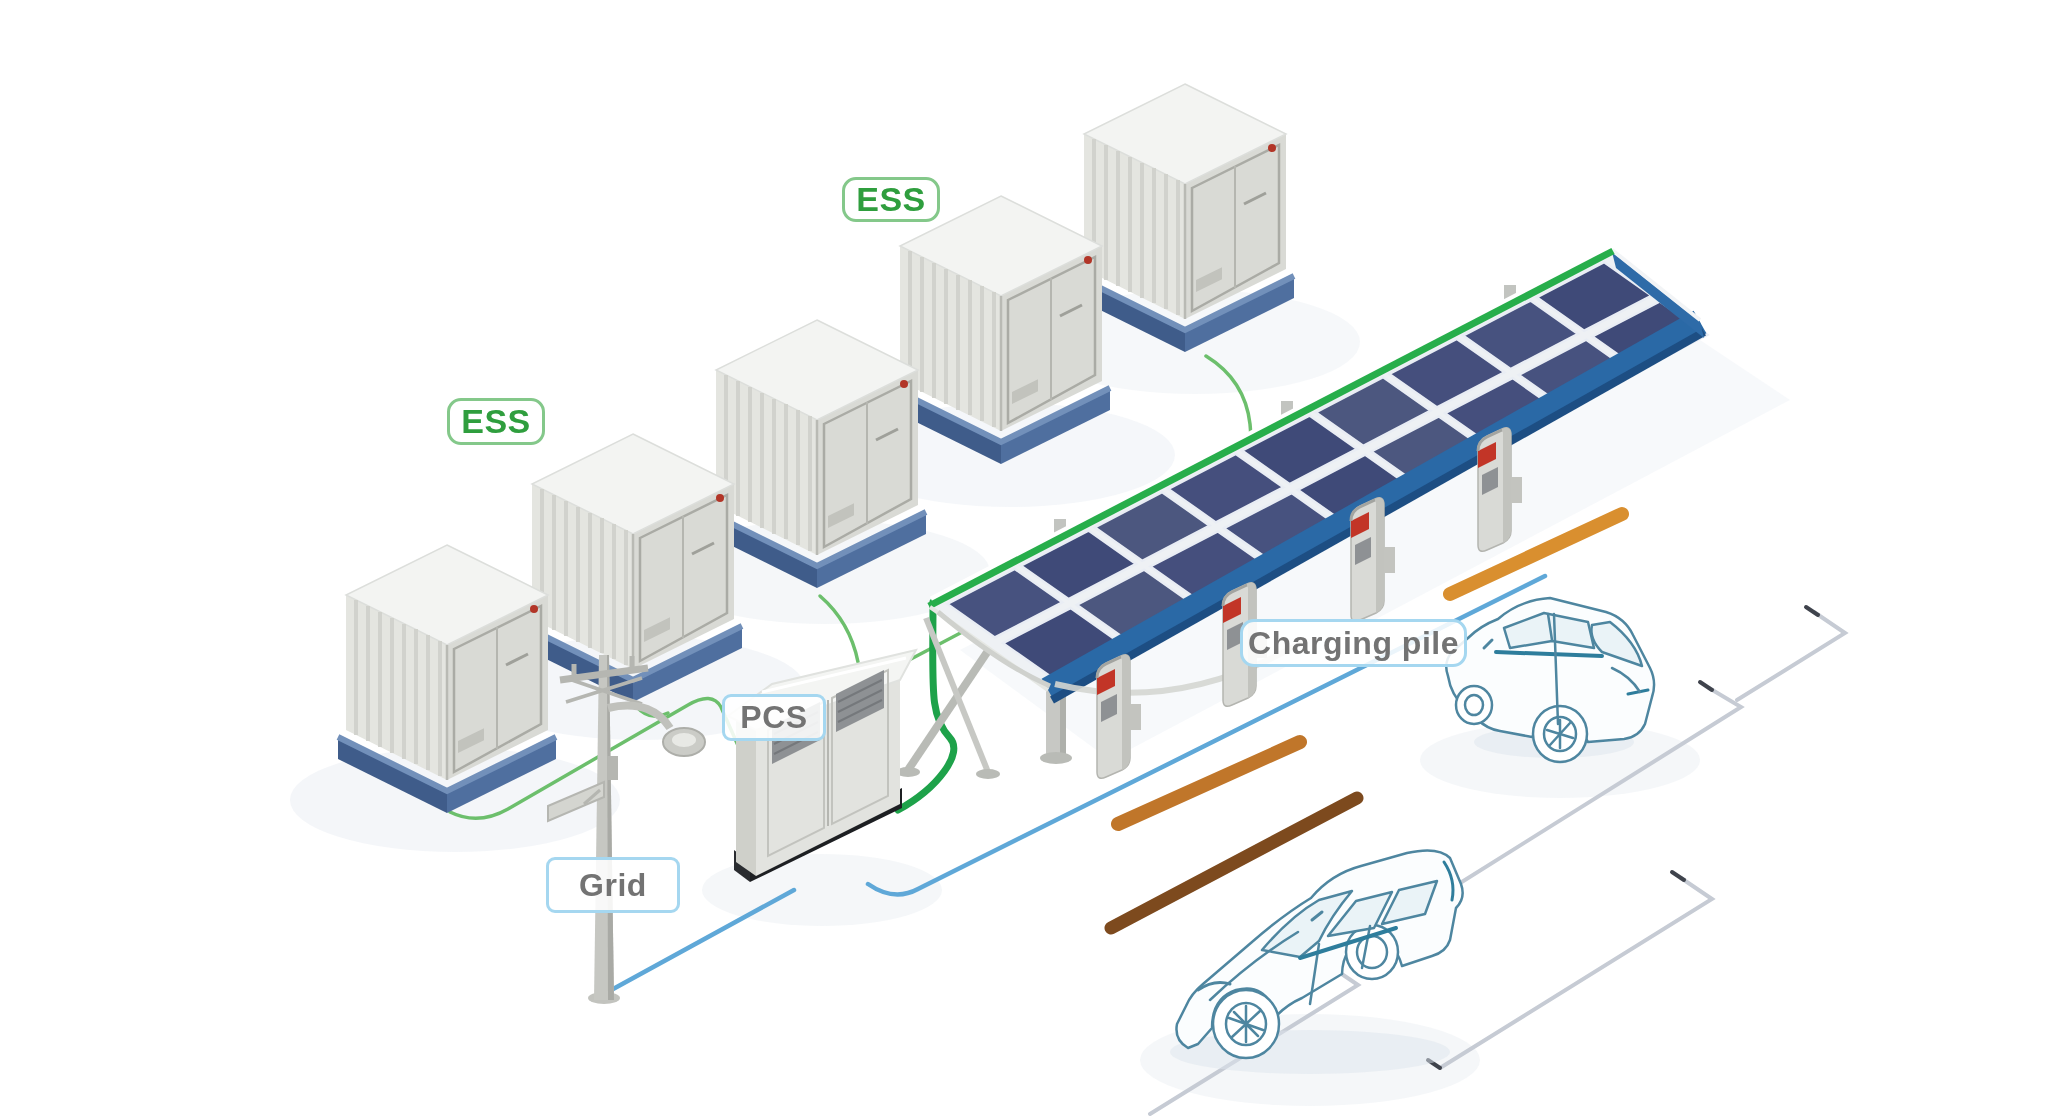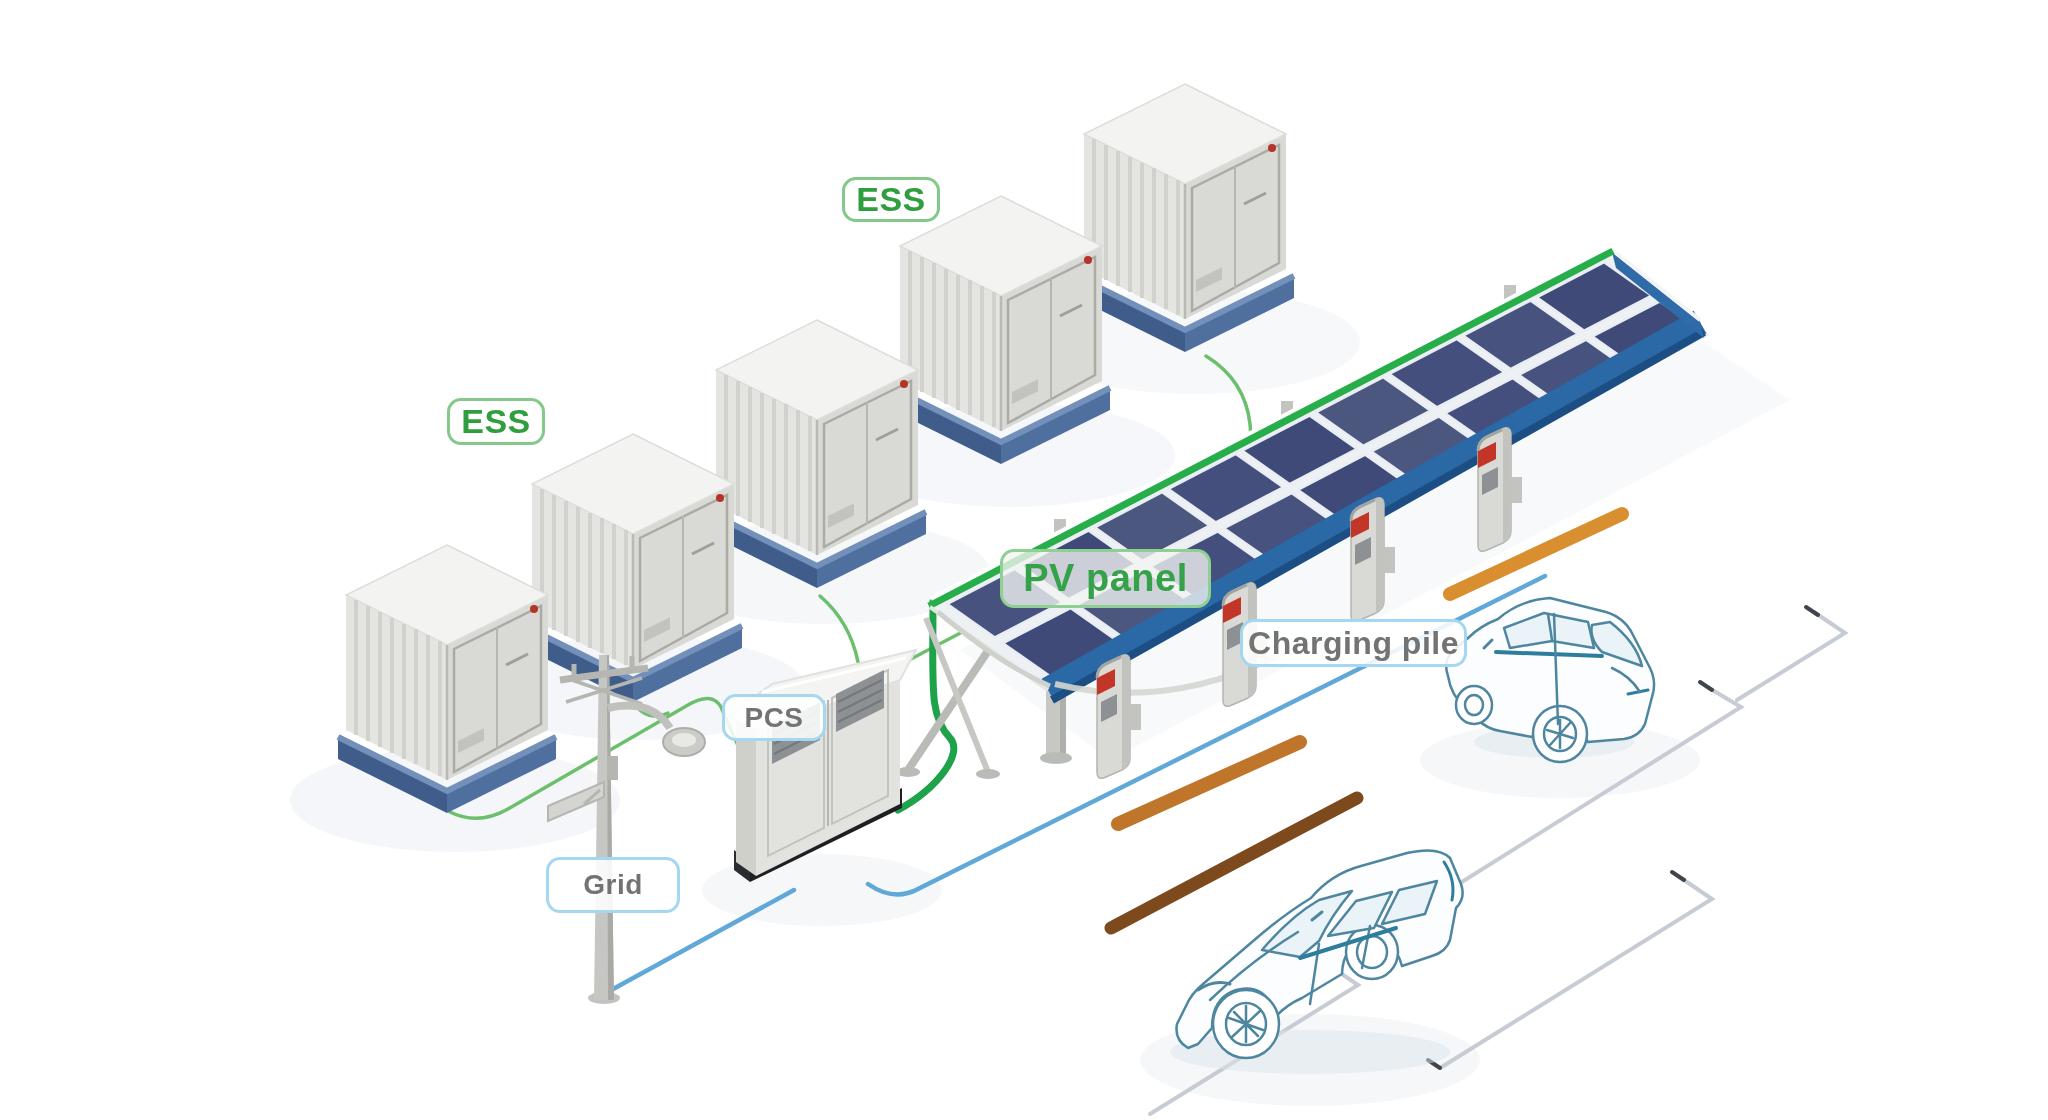--- a/index.html
+++ b/index.html
@@ -4,21 +4,21 @@
 <style>
   html,body{margin:0;padding:0;background:#ffffff;}
   .stage{position:relative;width:2048px;height:1120px;background:#ffffff;overflow:hidden;
          font-family:"Liberation Sans", sans-serif;}
   .scene-svg{position:absolute;left:0;top:0;}
   .callout{position:absolute;display:flex;align-items:center;justify-content:center;
            border-radius:14px;font-weight:bold;letter-spacing:0.5px;box-sizing:border-box;text-align:center;}
   .callout.green{color:#2f9e3e;border:3px solid #84c88a;background:rgba(255,255,255,0.93);}
   .callout.green-frost{color:#35a24a;border:3px solid #8ecf92;background:rgba(243,245,242,0.78);}
   .callout.blue{color:#737373;border:3px solid #a5d7f0;background:rgba(255,255,255,0.88);}
-  .fs34{font-size:34px;} .fs36{font-size:28px;} .fs38{font-size:38px;} .fs32{font-size:32px;}
+  .fs34{font-size:34px;} .fs36{font-size:32px;border-radius:9px;} .fs38{font-size:38px;} .fs32{font-size:32px;}
 </style>
 </head>
 <body>
 
 <div class="stage">
 
 <svg class="scene-svg" width="2048" height="1120" viewBox="0 0 2048 1120">
 
   <g fill="#e3e8ef">
     <ellipse cx="455" cy="800" rx="165" ry="52" opacity="0.40"></ellipse>
@@ -271,21 +271,20 @@
     <path d="M 1300 958 L 1396 928" stroke="#2e7d9c" stroke-width="4"></path>
     <path d="M 1322 912 L 1312 920" stroke-width="3"></path>
     <path d="M 1444 862 Q 1456 880 1452 900" stroke="#2e7d9c" stroke-width="3"></path>
   </g>
 </svg>
 
 <div class="callout green fs34" style="left:842px; top:177px;  width:98px;  height:45px;">ESS</div>
 
 <div class="callout green fs34" style="left:447px; top:398px;  width:98px;  height:47px;">ESS</div>
 
-<div class="callout green-frost fs38" style="left:1000px; top:549px; width:211px; height:59px;">PV panel</div>
 
 <div class="callout blue fs32" style="left:1240px; top:619px; width:227px; height:48px;">Charging pile</div>
 
 <div class="callout blue fs36" style="left:722px; top:694px;  width:104px; height:47px;">PCS</div>
 
 <div class="callout blue fs36" style="left:546px; top:857px;  width:134px; height:56px;">Grid</div>
 
 </div>
 
 </body></html>

